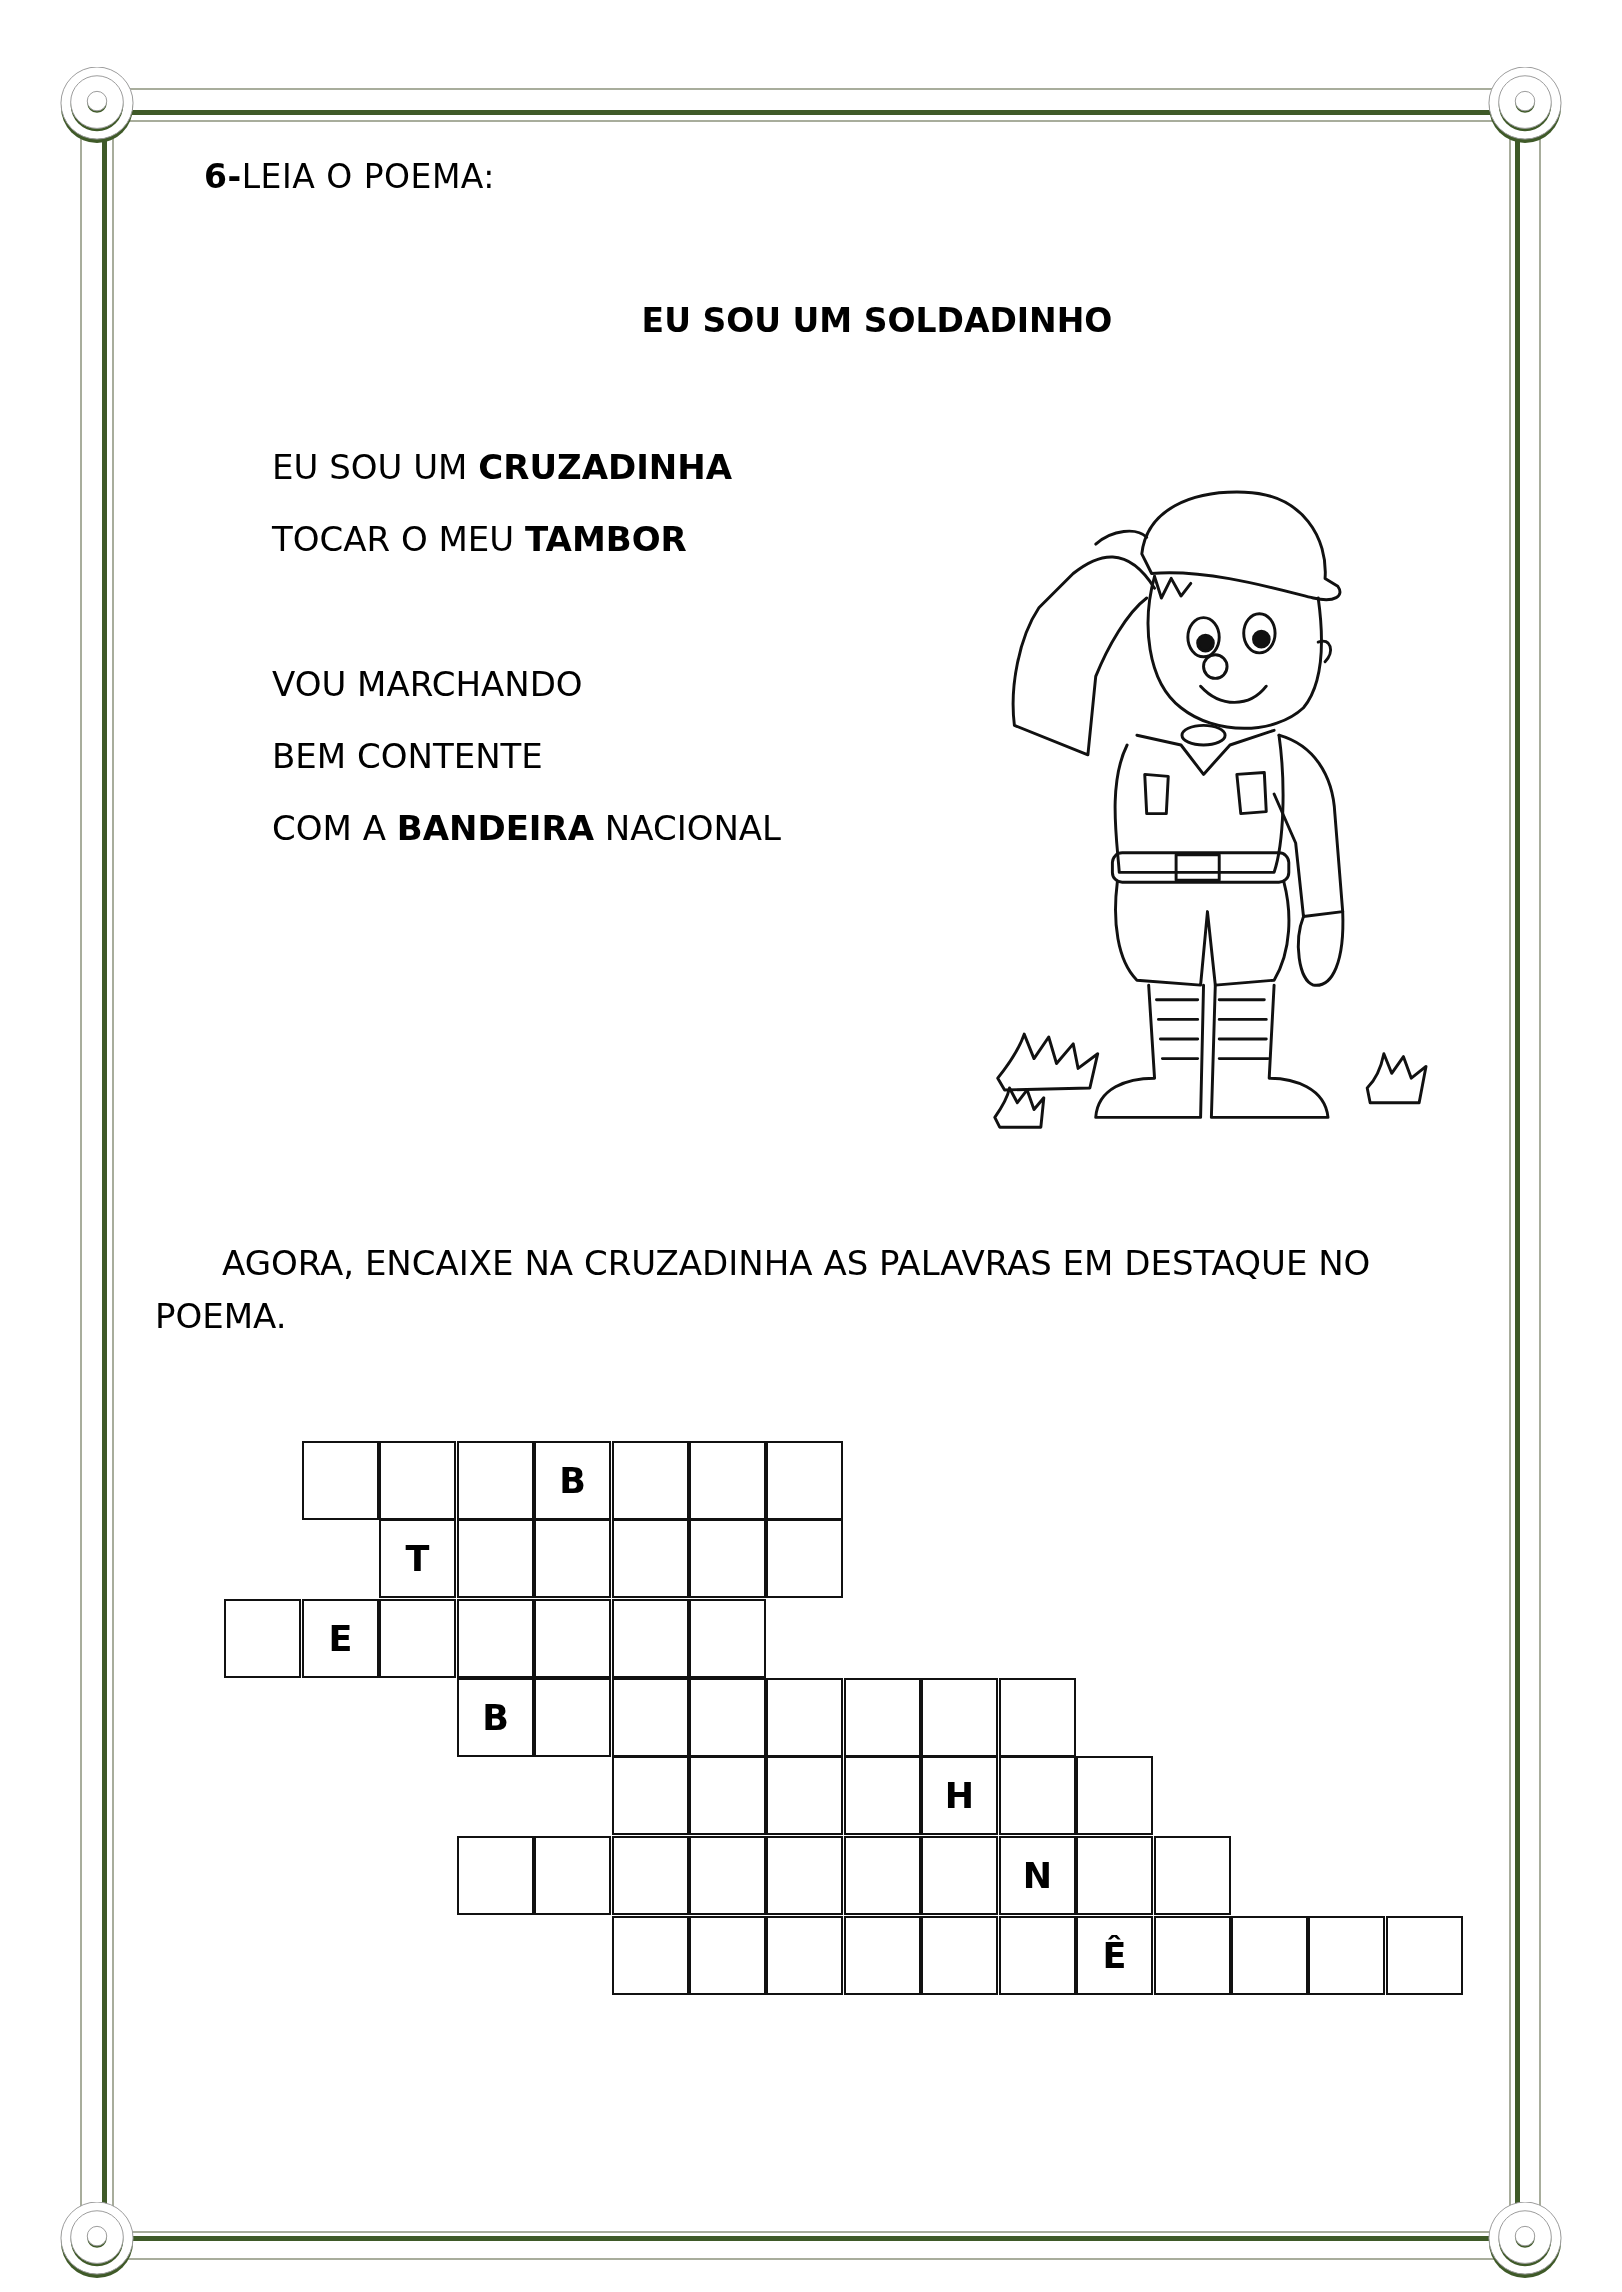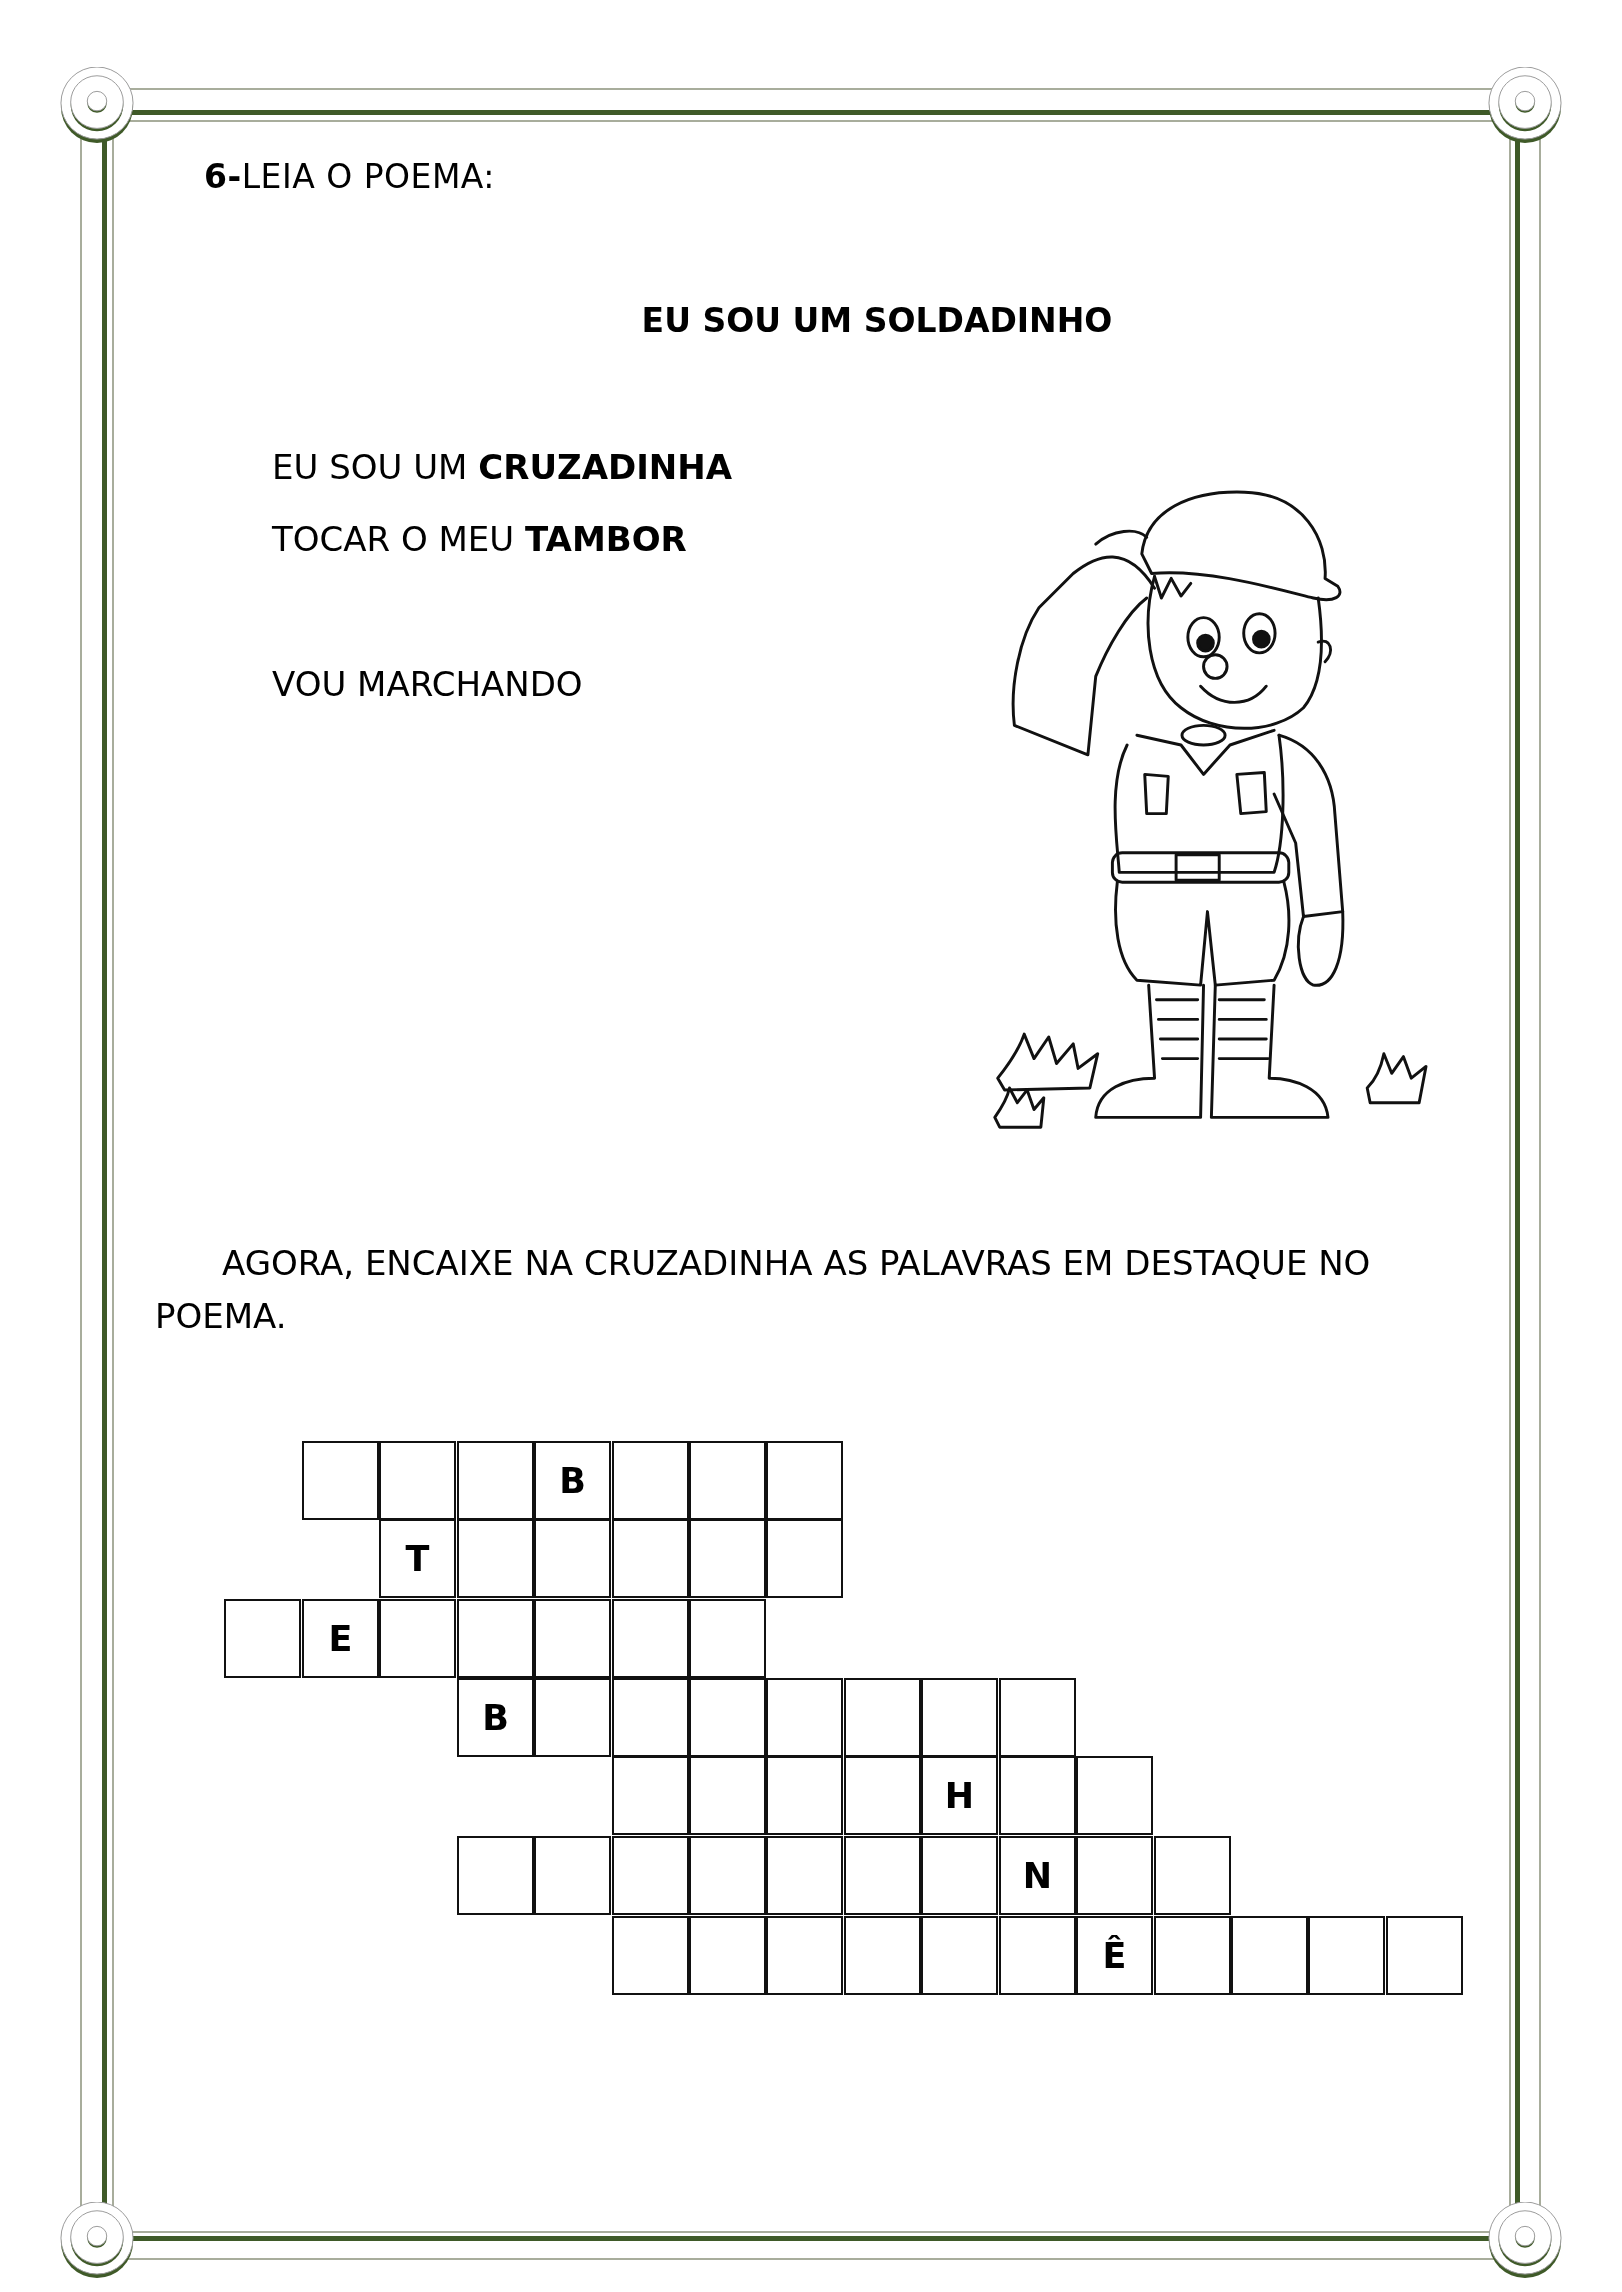--- a/index.html
+++ b/index.html
@@ -91,20 +91,22 @@
   <b>6-</b><span>LEIA O POEMA:</span>
 </div>
 
 <div class="poem-title">EU SOU UM SOLDADINHO</div>
 
 <div class="poem">
   <div class="line"><span>EU SOU UM </span><b>CRUZADINHA</b><span></span></div>
   <div class="line"><span>TOCAR O MEU </span><b>TAMBOR</b><span></span></div>
   <div class="gap"></div>
   <div class="line"><span>VOU MARCHANDO</span><b></b><span></span></div>
+  <div class="line"><span>BEM CONTENTE</span><b></b><span></span></div>
+  <div class="line"><span>COM A </span><b>BANDEIRA</b><span> NACIONAL</span></div>
 </div>
 
 <svg class="soldier" viewBox="0 0 460 700" fill="none" stroke="#111" stroke-width="3" stroke-linejoin="round" stroke-linecap="round">
 
   <path d="M165 105 C170 60 215 40 270 42 C330 44 355 90 352 130 L365 138 C372 148 362 155 340 150 C300 140 230 120 175 125 Z"></path>
 
   <path d="M178 128 C165 175 170 235 205 262 C240 290 300 290 330 262 C348 240 352 200 345 150"></path>
   <path d="M345 195 C358 190 362 205 352 215"></path>
 
   <path d="M178 128 L185 150 L195 130 L205 148 L215 135"></path>

